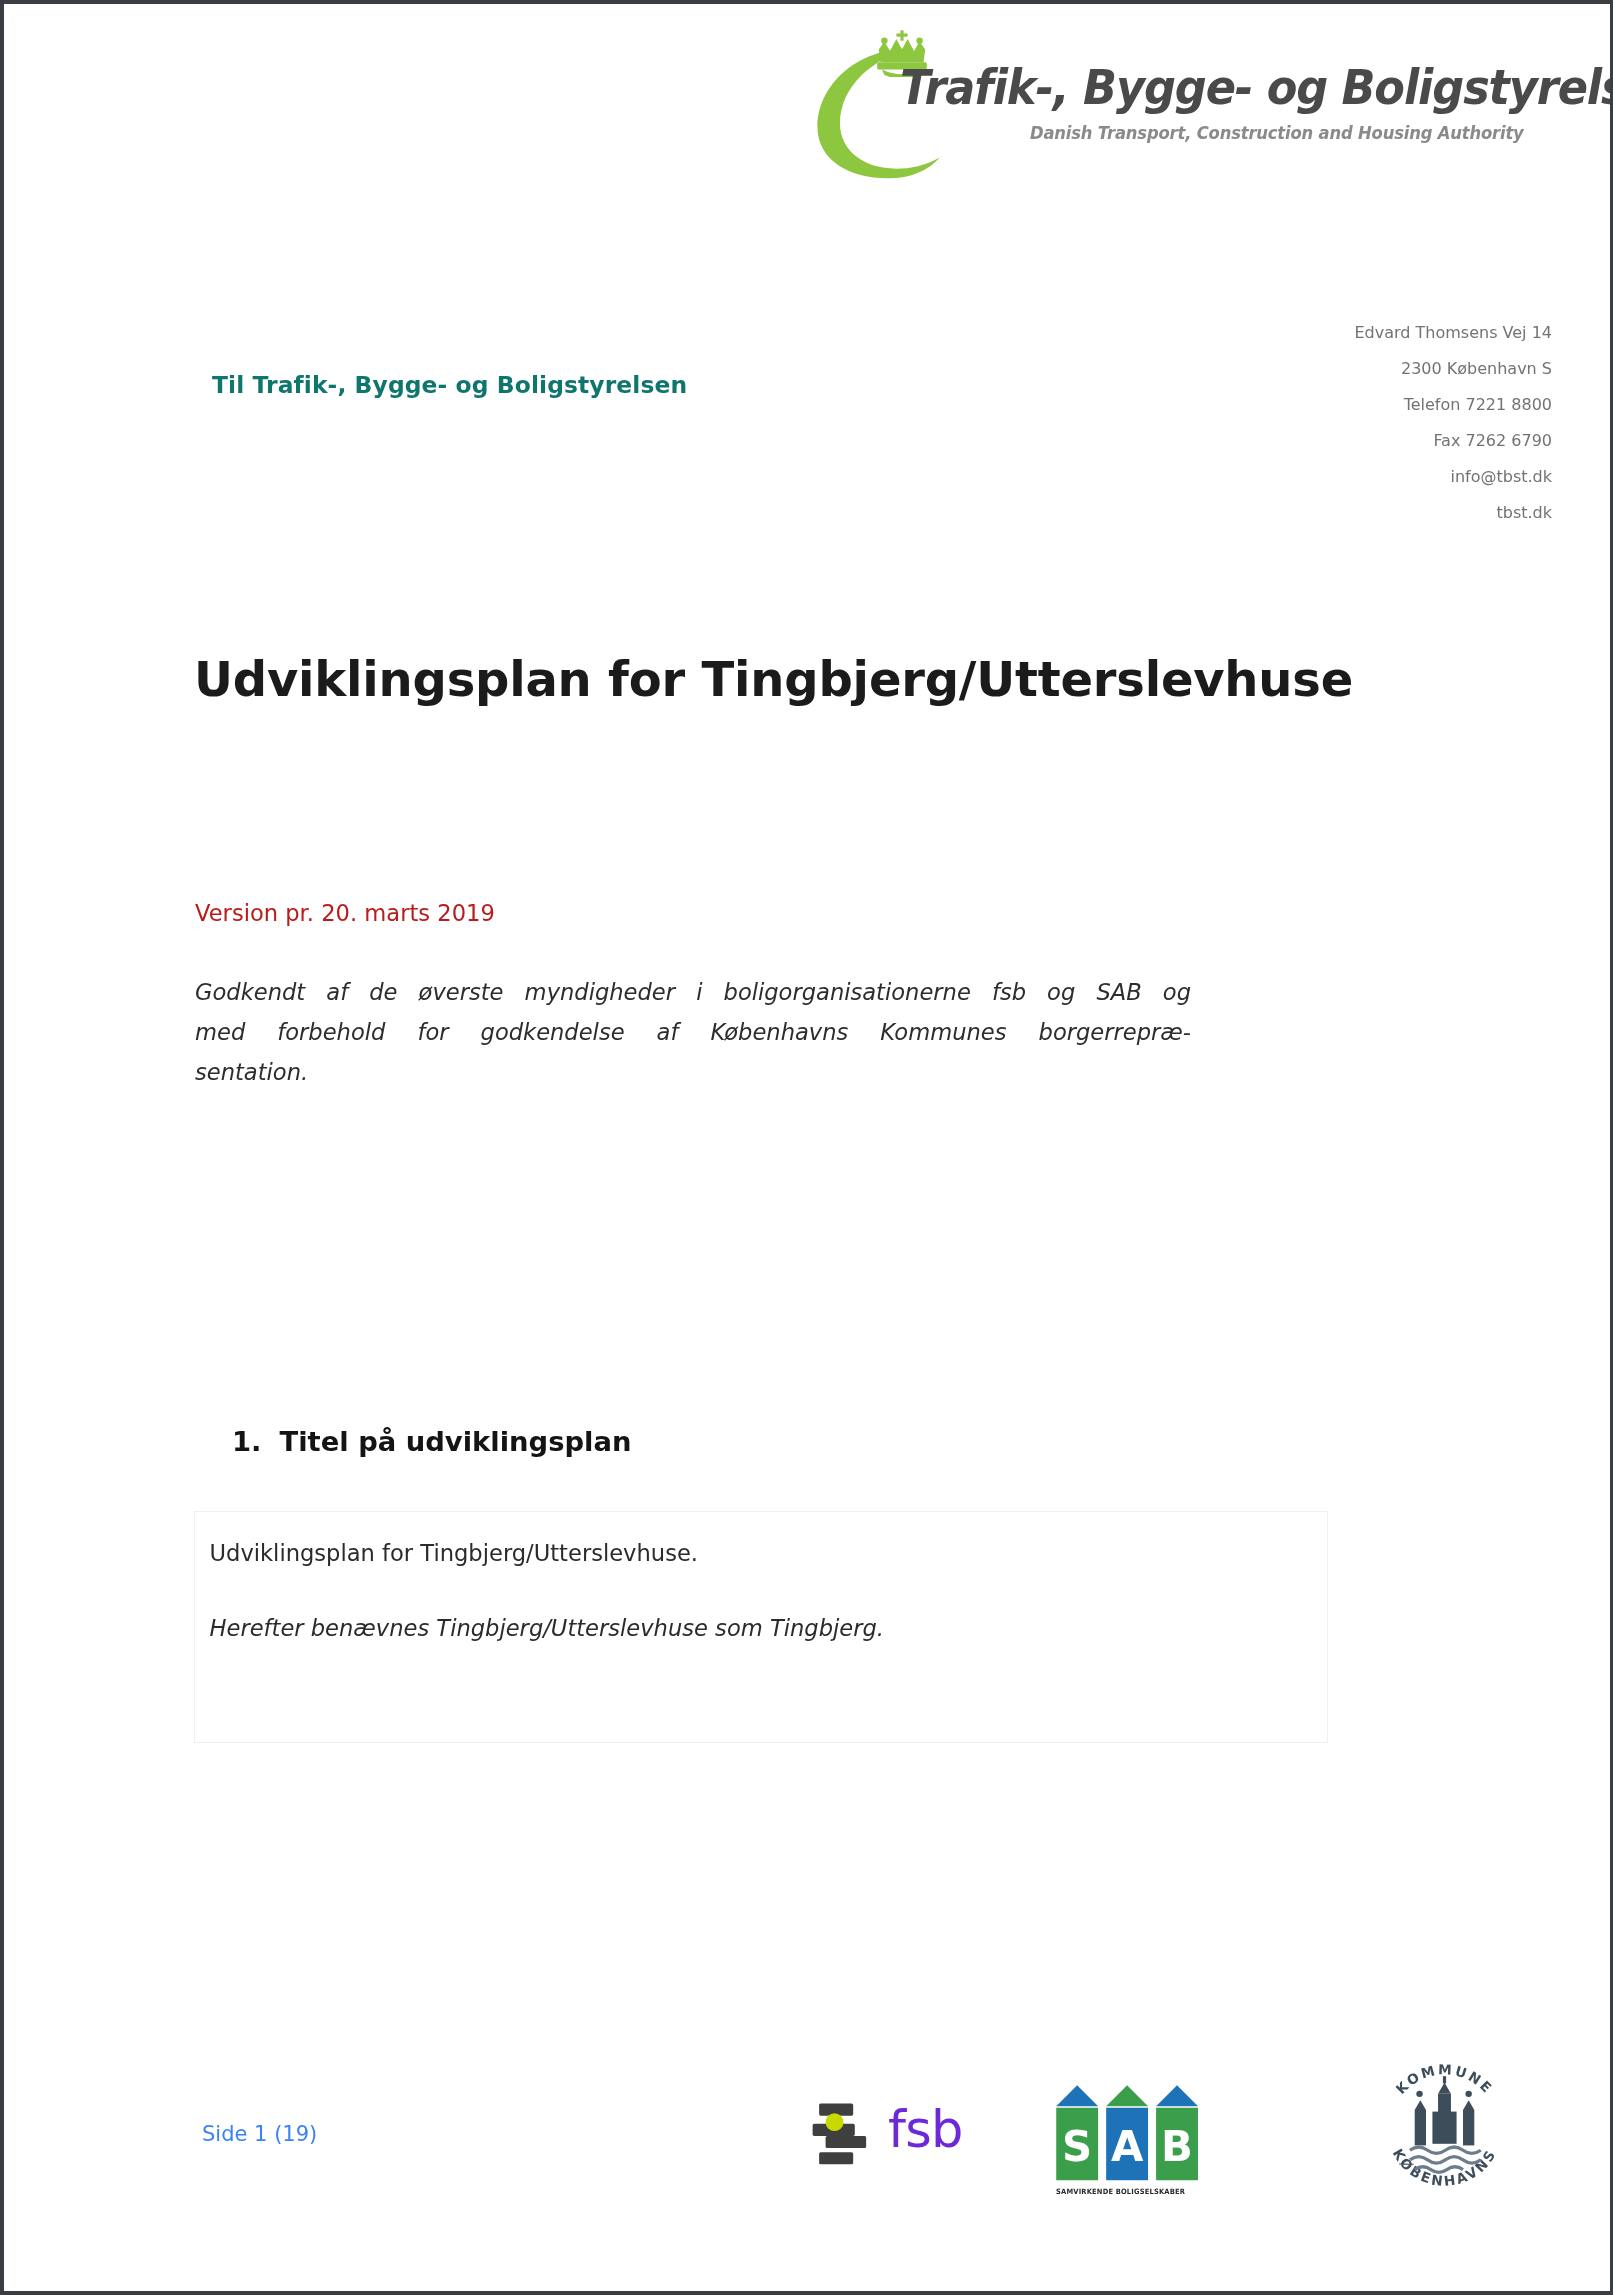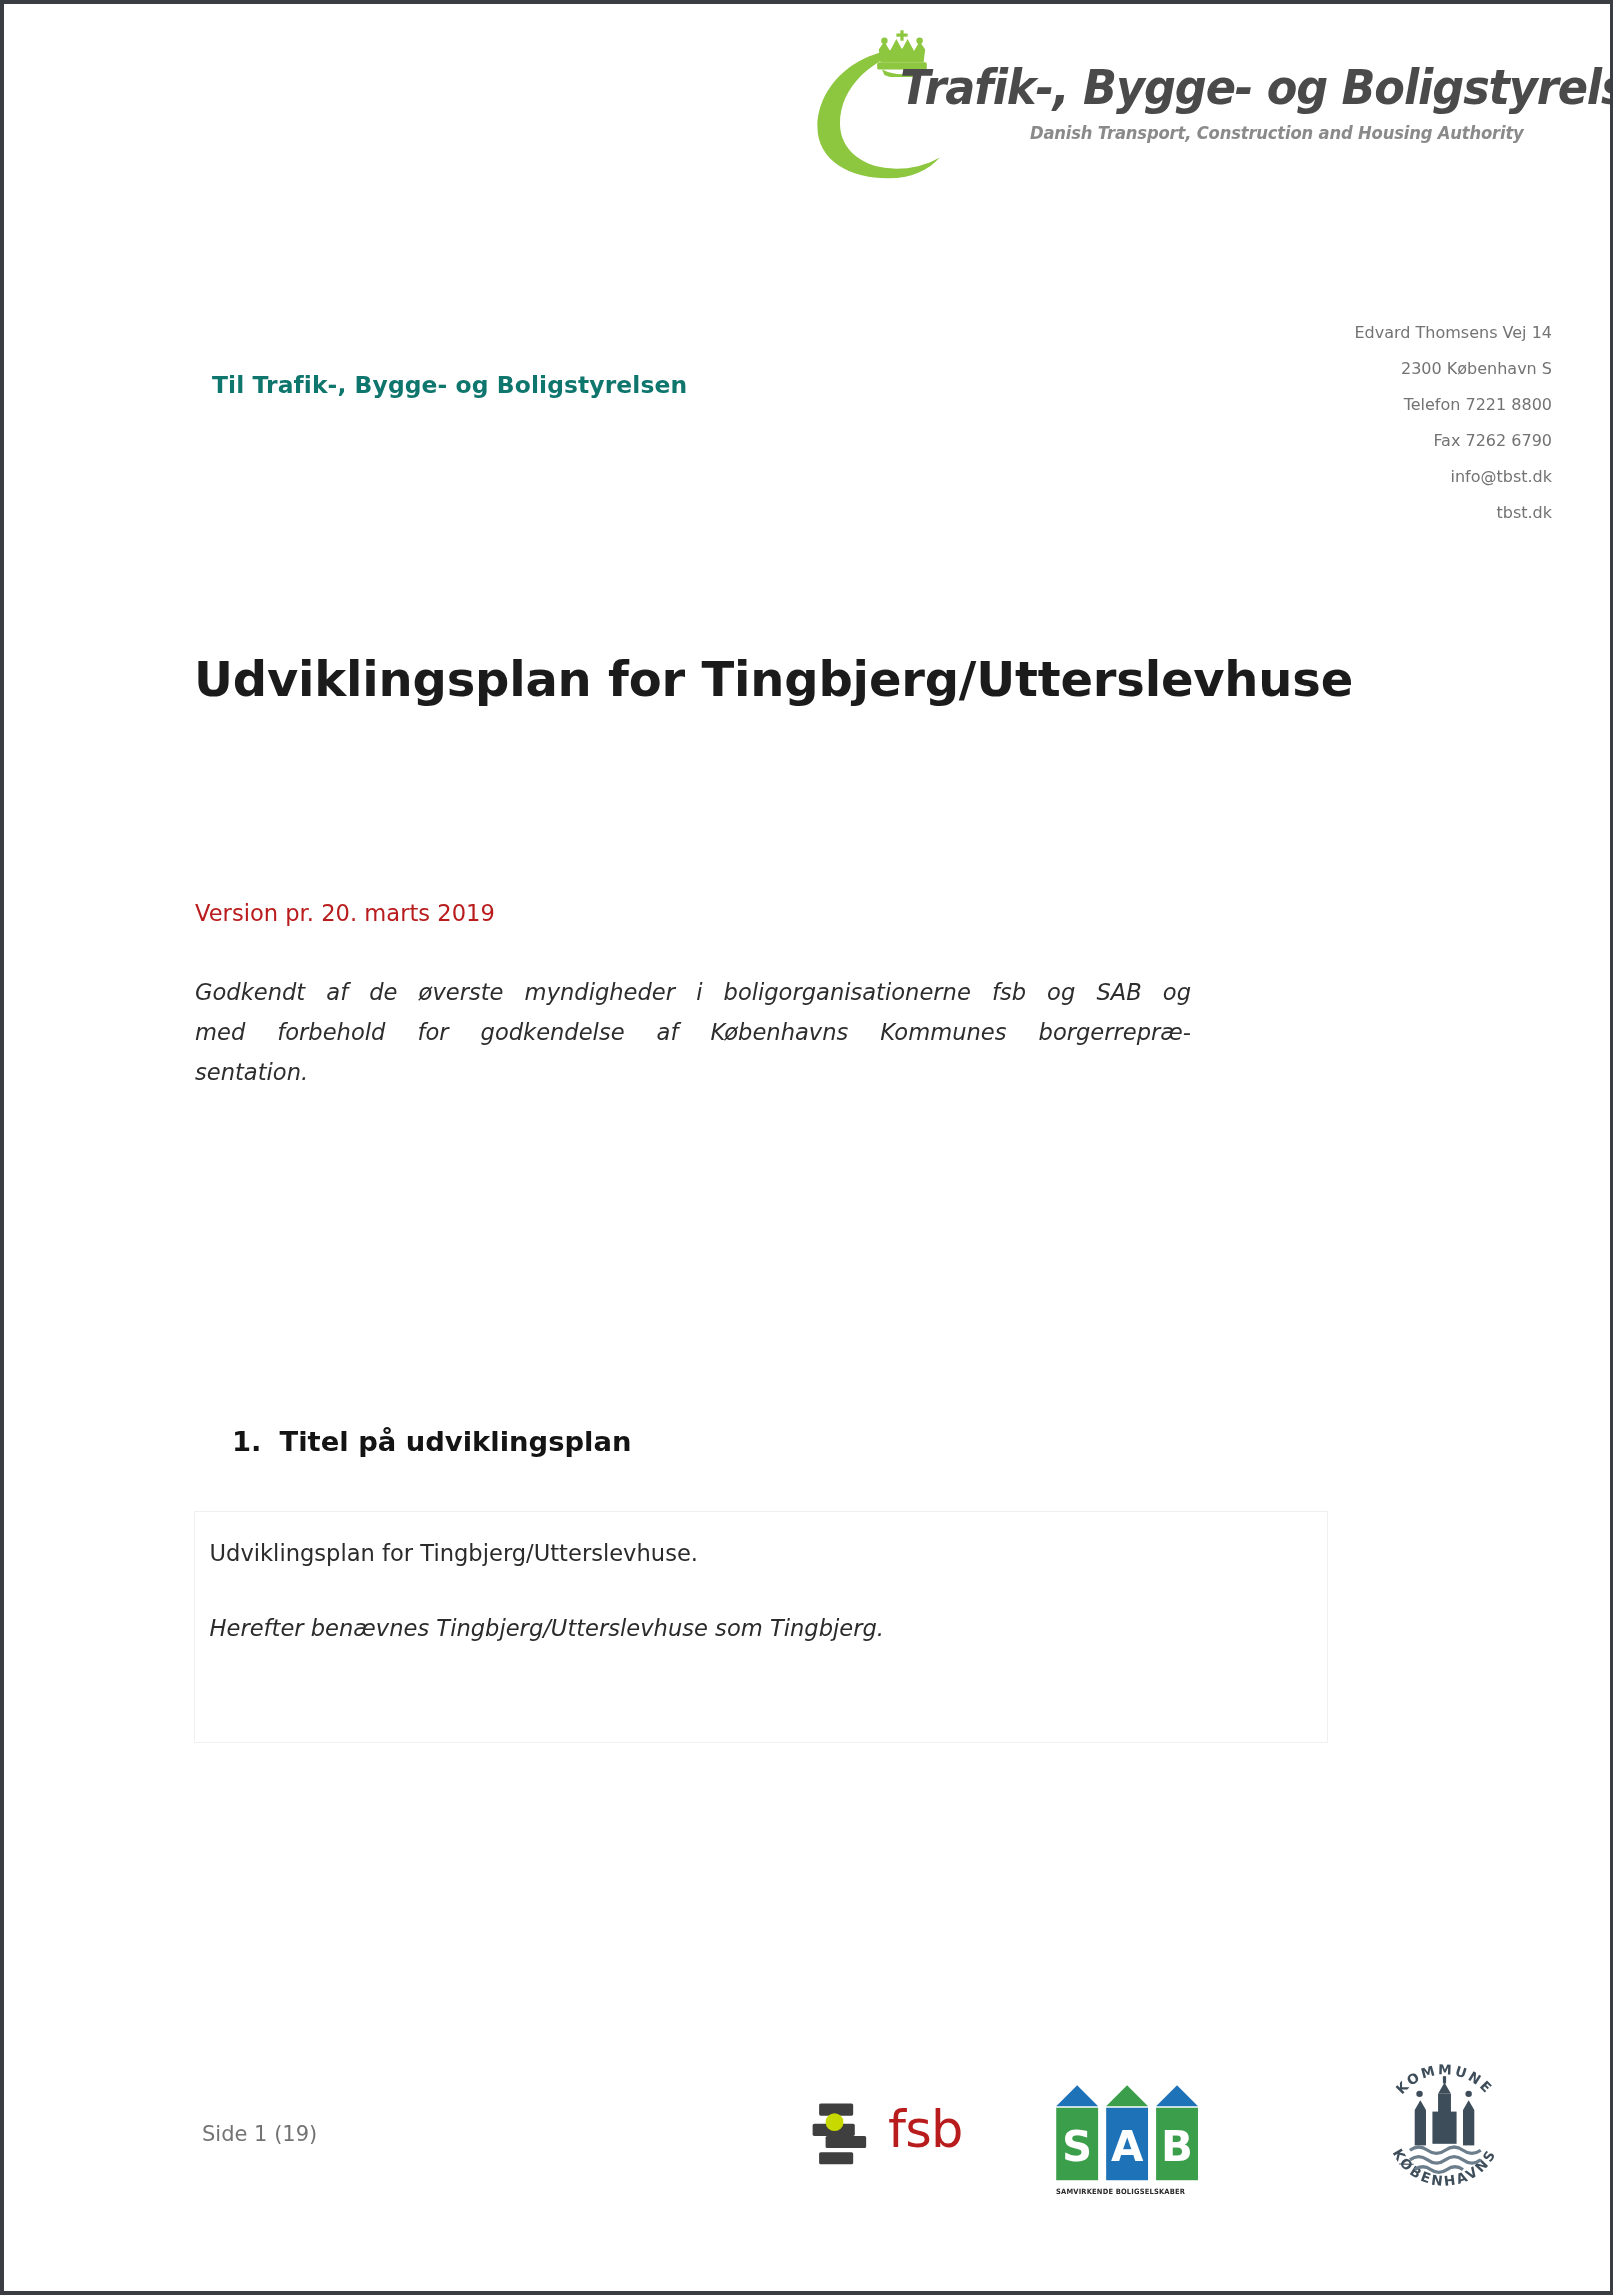--- a/index.html
+++ b/index.html
@@ -165,40 +165,40 @@
   .box-line.italic { font-style: italic; }
   .box-gap { height: 39px; }
   .box-gap-sm { height: 11.3px; }
 
   
   .footer-page {
     position: absolute;
     left: 198px;
     top: 2118px;
     font-size: 21px;
-    color: #737373;
+    color: #3b82f6;
   }
 
   .footer-logos {
     position: absolute;
     left: 775px;
     top: 2041px;
     width: 807px;
     height: 202px;
   }
 
   
   .fsb-logo { position: absolute; left: 32px; top: 52px; width: 169px; height: 73px; }
   .fsb-mark { position: absolute; left: 0; top: 0; width: 73px; height: 73px; }
   .fsb-text {
     position: absolute;
     left: 77px;
     top: 6.5px;
     font-size: 51px;
-    color: #b91c1c;
+    color: #6d28d9;
     font-family: "DejaVu Sans", "Liberation Sans", sans-serif;
     letter-spacing: -0.8px;
     line-height: 1;
   }
 
   
   .sab-logo { position: absolute; left: 274px; top: 32px; width: 161px; height: 137px; }
   .sab-houses { position: absolute; left: 0; top: 0; width: 149px; height: 109px; }
   .sab-caption {
     position: absolute;

